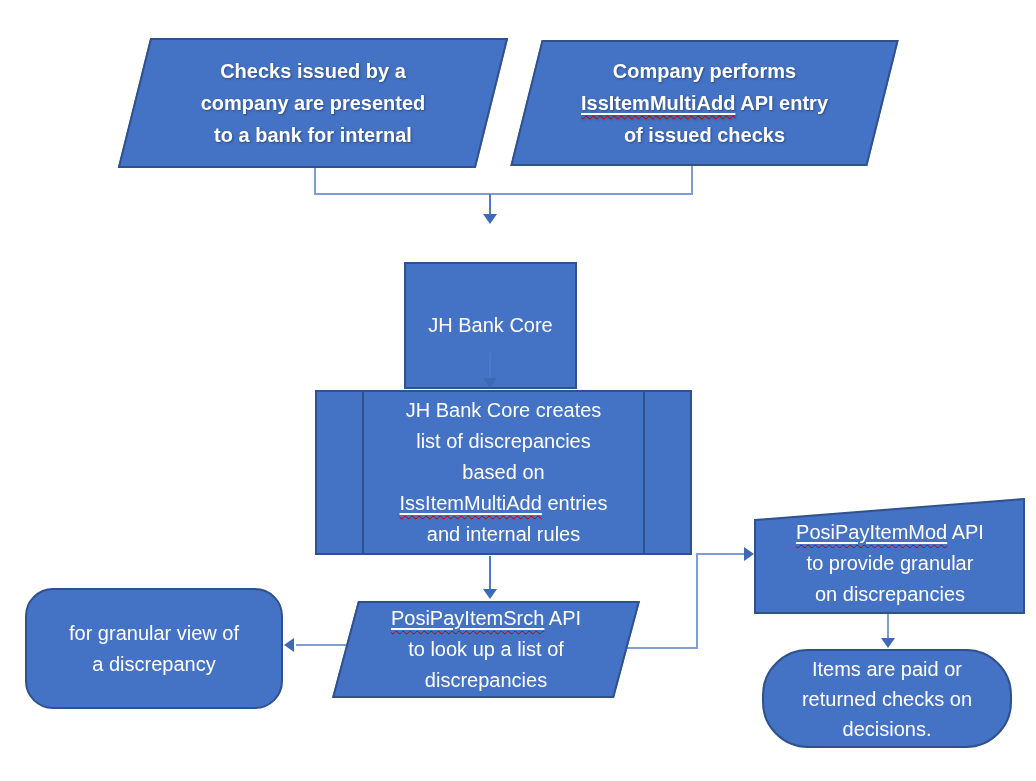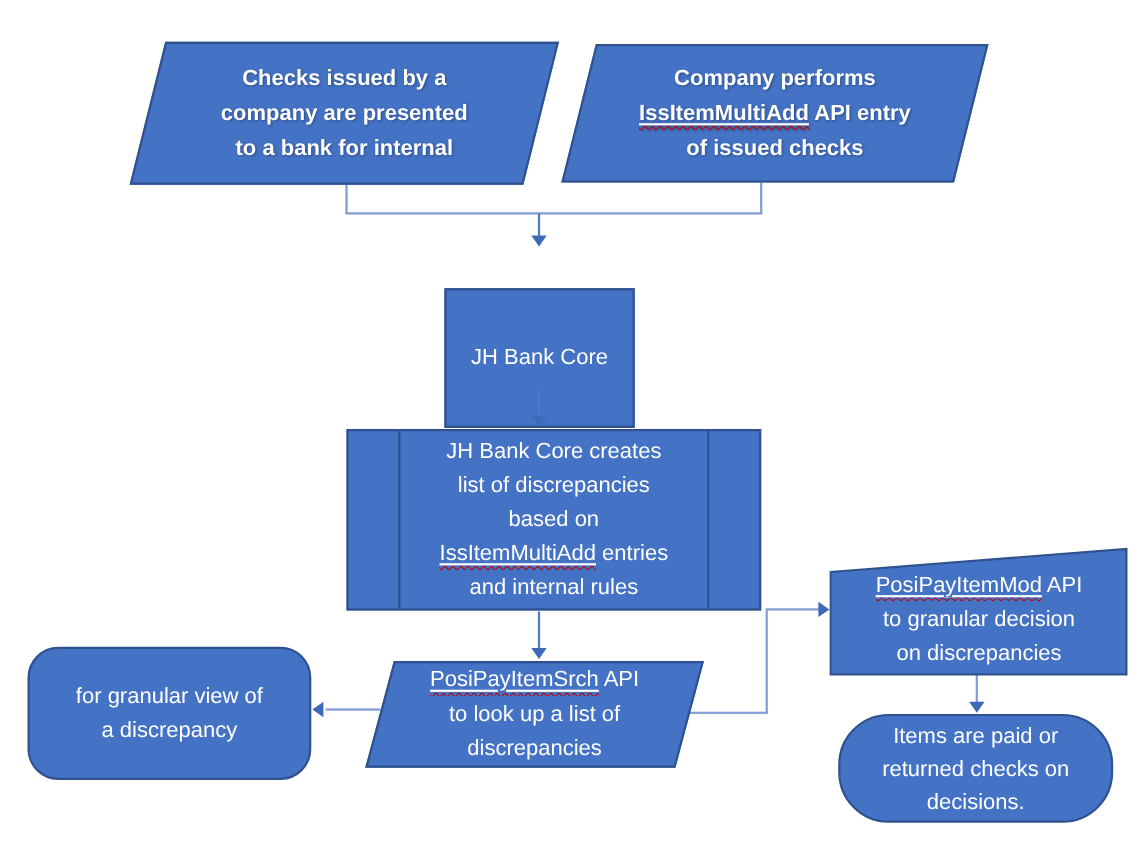--- a/index.html
+++ b/index.html
@@ -101,21 +101,21 @@
       <div><span>a discrepancy</span></div>
     </div>
   </div>
 
   <div class="node" style="left:754px;top:497px;width:272px;height:118px;">
     <svg width="272" height="118" viewBox="0 0 272 118" style="position:absolute;left:0;top:0;z-index:1;">
       <polygon points="1,23 270,2 270,116 1,116" stroke="#2F528F" stroke-width="2" fill="#4472C4"></polygon>
     </svg>
     <div class="node-text" style="padding-top:14px;">
       <div><span class="u"><span class="squig">PosiPayItemMod</span></span><span> API</span></div>
-      <div><span>to granular decision</span></div>
+      <div><span>to provide granular</span></div>
       <div><span>on discrepancies</span></div>
     </div>
   </div>
 
   <div class="node rect-bg round46" style="left:762px;top:649px;width:250px;height:99px;">
     <div class="node-text" style="line-height:30px;">
       <div><span>Items are paid or</span></div>
       <div><span>returned checks on</span></div>
       <div><span>decisions.</span></div>
     </div>

